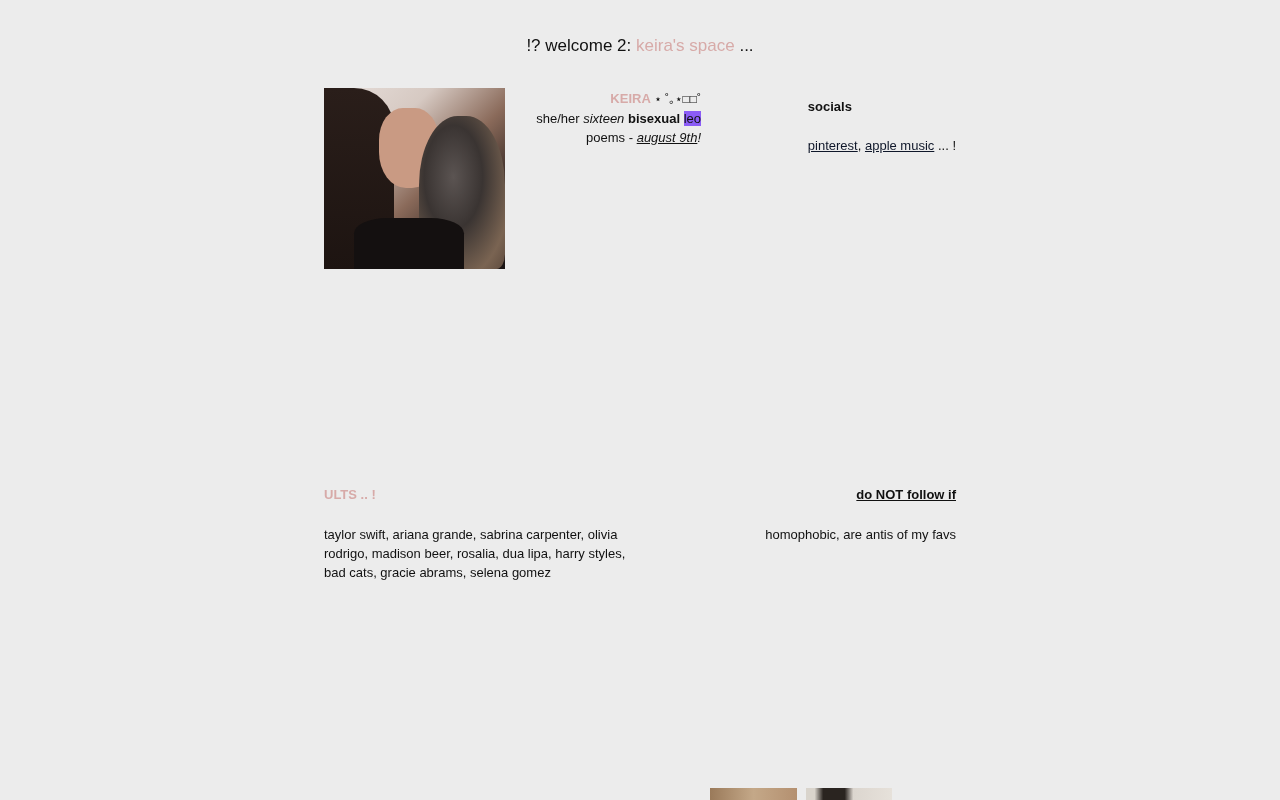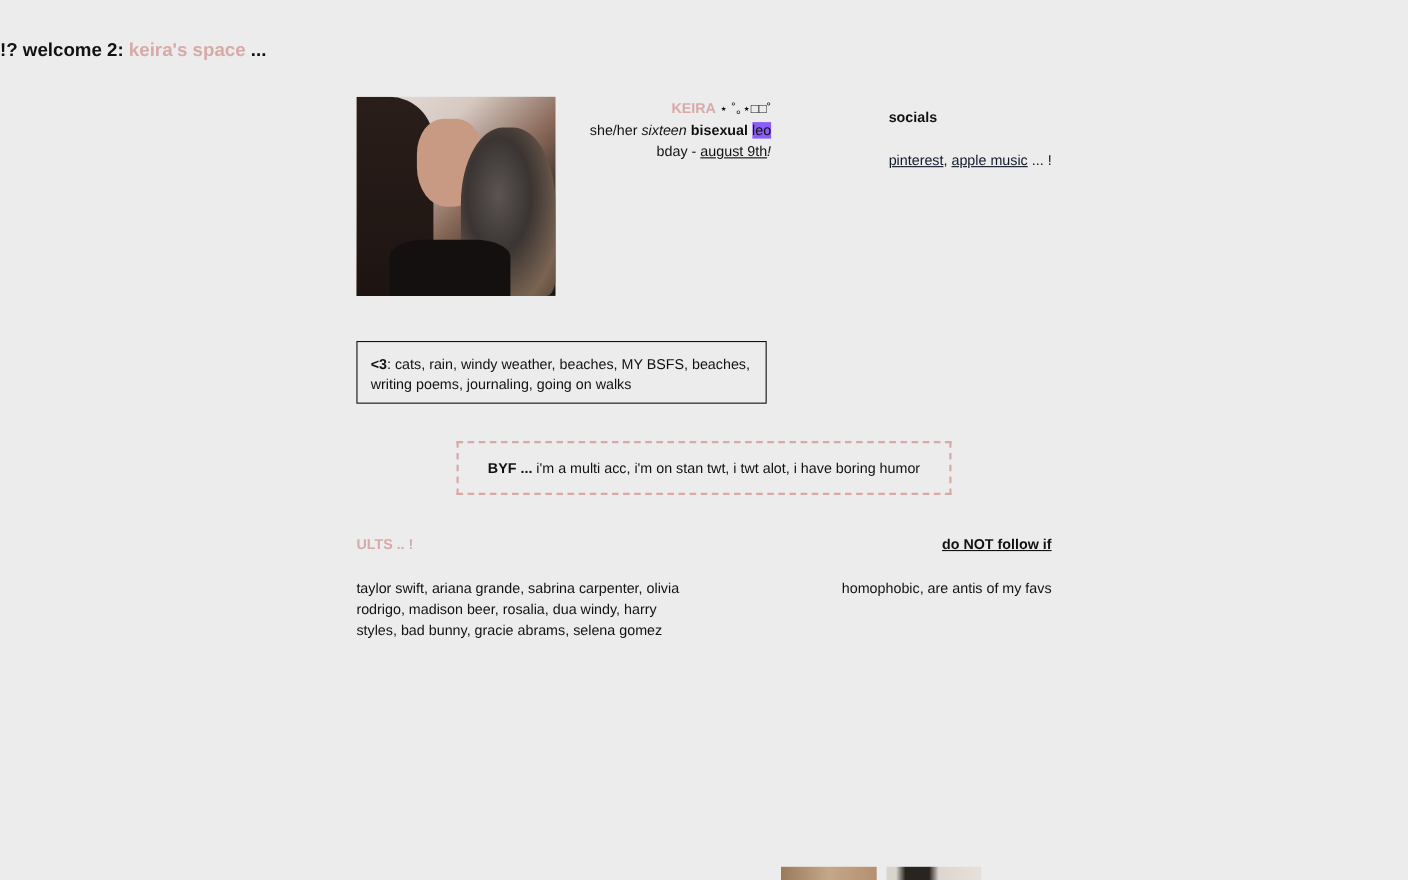--- a/index.html
+++ b/index.html
@@ -16,23 +16,23 @@
     .page {
       position: relative;
       width: 1280px;
       height: 800px;
     }
     .title {
       position: absolute;
       top: 36px;
       left: 0;
       width: 1280px;
-      text-align: left;
+      text-align: center;
       font-size: 17px;
-      font-weight: bold;
+      font-weight: normal;
     }
     .pink { color: #d7aaa8; }
     .photo {
       position: absolute;
       left: 324px;
       top: 88px;
       width: 181px;
       height: 181px;
       background:
         radial-gradient(ellipse 30px 34px at 440px 170px, #2c2a2a 0%, transparent 100%),
@@ -61,21 +61,21 @@
       position: absolute;
       left: 515px;
       top: 89px;
       width: 186px;
       text-align: right;
       line-height: 19px;
     }
     .profile .name { color: #d7aaa8; font-weight: bold; }
     .profile .deco { color: #111; font-size: 12px; }
     .hl { background: #8b5cf6; }
-    .u { text-decoration: underline; }
+    .u { text-decoration: underline; font-style: italic; }
     .socials {
       position: absolute;
       right: 324px;
       top: 97px;
       text-align: left;
       line-height: 19px;
     }
     .socials .head { font-weight: bold; margin-bottom: 20px; }
     .socials a { color: #0f172a; text-decoration: underline; }
     .box {
@@ -148,43 +148,37 @@
   </div>
 
   <div class="profile">
     <div>
       <span class="name">KEIRA</span><span class="deco"> ⋆ ˚｡⋆□□˚</span>
     </div>
     <div>
       <span>she/her </span><i>sixteen</i> <b>bisexual</b> <span class="hl">leo</span>
     </div>
     <div>
-      <span>bday - </span><span class="u">august 9th</span><i>!</i>
+      <span>poems - </span><span class="u">august 9th</span><i>!</i>
     </div>
   </div>
 
   <div class="socials">
     <div class="head">socials</div>
     <div>
       <a href="#">pinterest</a><span>, </span><a href="#">apple music</a><span> ... !</span>
     </div>
   </div>
 
-  <div class="box box-likes">
-    <b>&lt;3</b><span>: cats, rain, windy weather, beaches, MY BSFS, beaches, writing poems, journaling, going on walks</span>
-  </div>
 
 
-  <div class="byf">
-    <b>BYF ...</b><span> i'm a multi acc, i'm on stan twt, i twt alot, i have boring humor</span>
-  </div>
 
   <div class="ults-head">ULTS .. !</div>
   <div class="dnf-head">do NOT follow if</div>
 
-  <div class="ults-list">taylor swift, ariana grande, sabrina carpenter, olivia rodrigo, madison beer, rosalia, dua windy, harry styles, bad bunny, gracie abrams, selena gomez</div>
+  <div class="ults-list">taylor swift, ariana grande, sabrina carpenter, olivia rodrigo, madison beer, rosalia, dua lipa, harry styles, bad cats, gracie abrams, selena gomez</div>
   <div class="dnf-list">homophobic, are antis of my favs</div>
 
 
   <div class="thumb thumb1"></div>
   <div class="thumb thumb2"></div>
 
 </div>
 
 </body></html>

